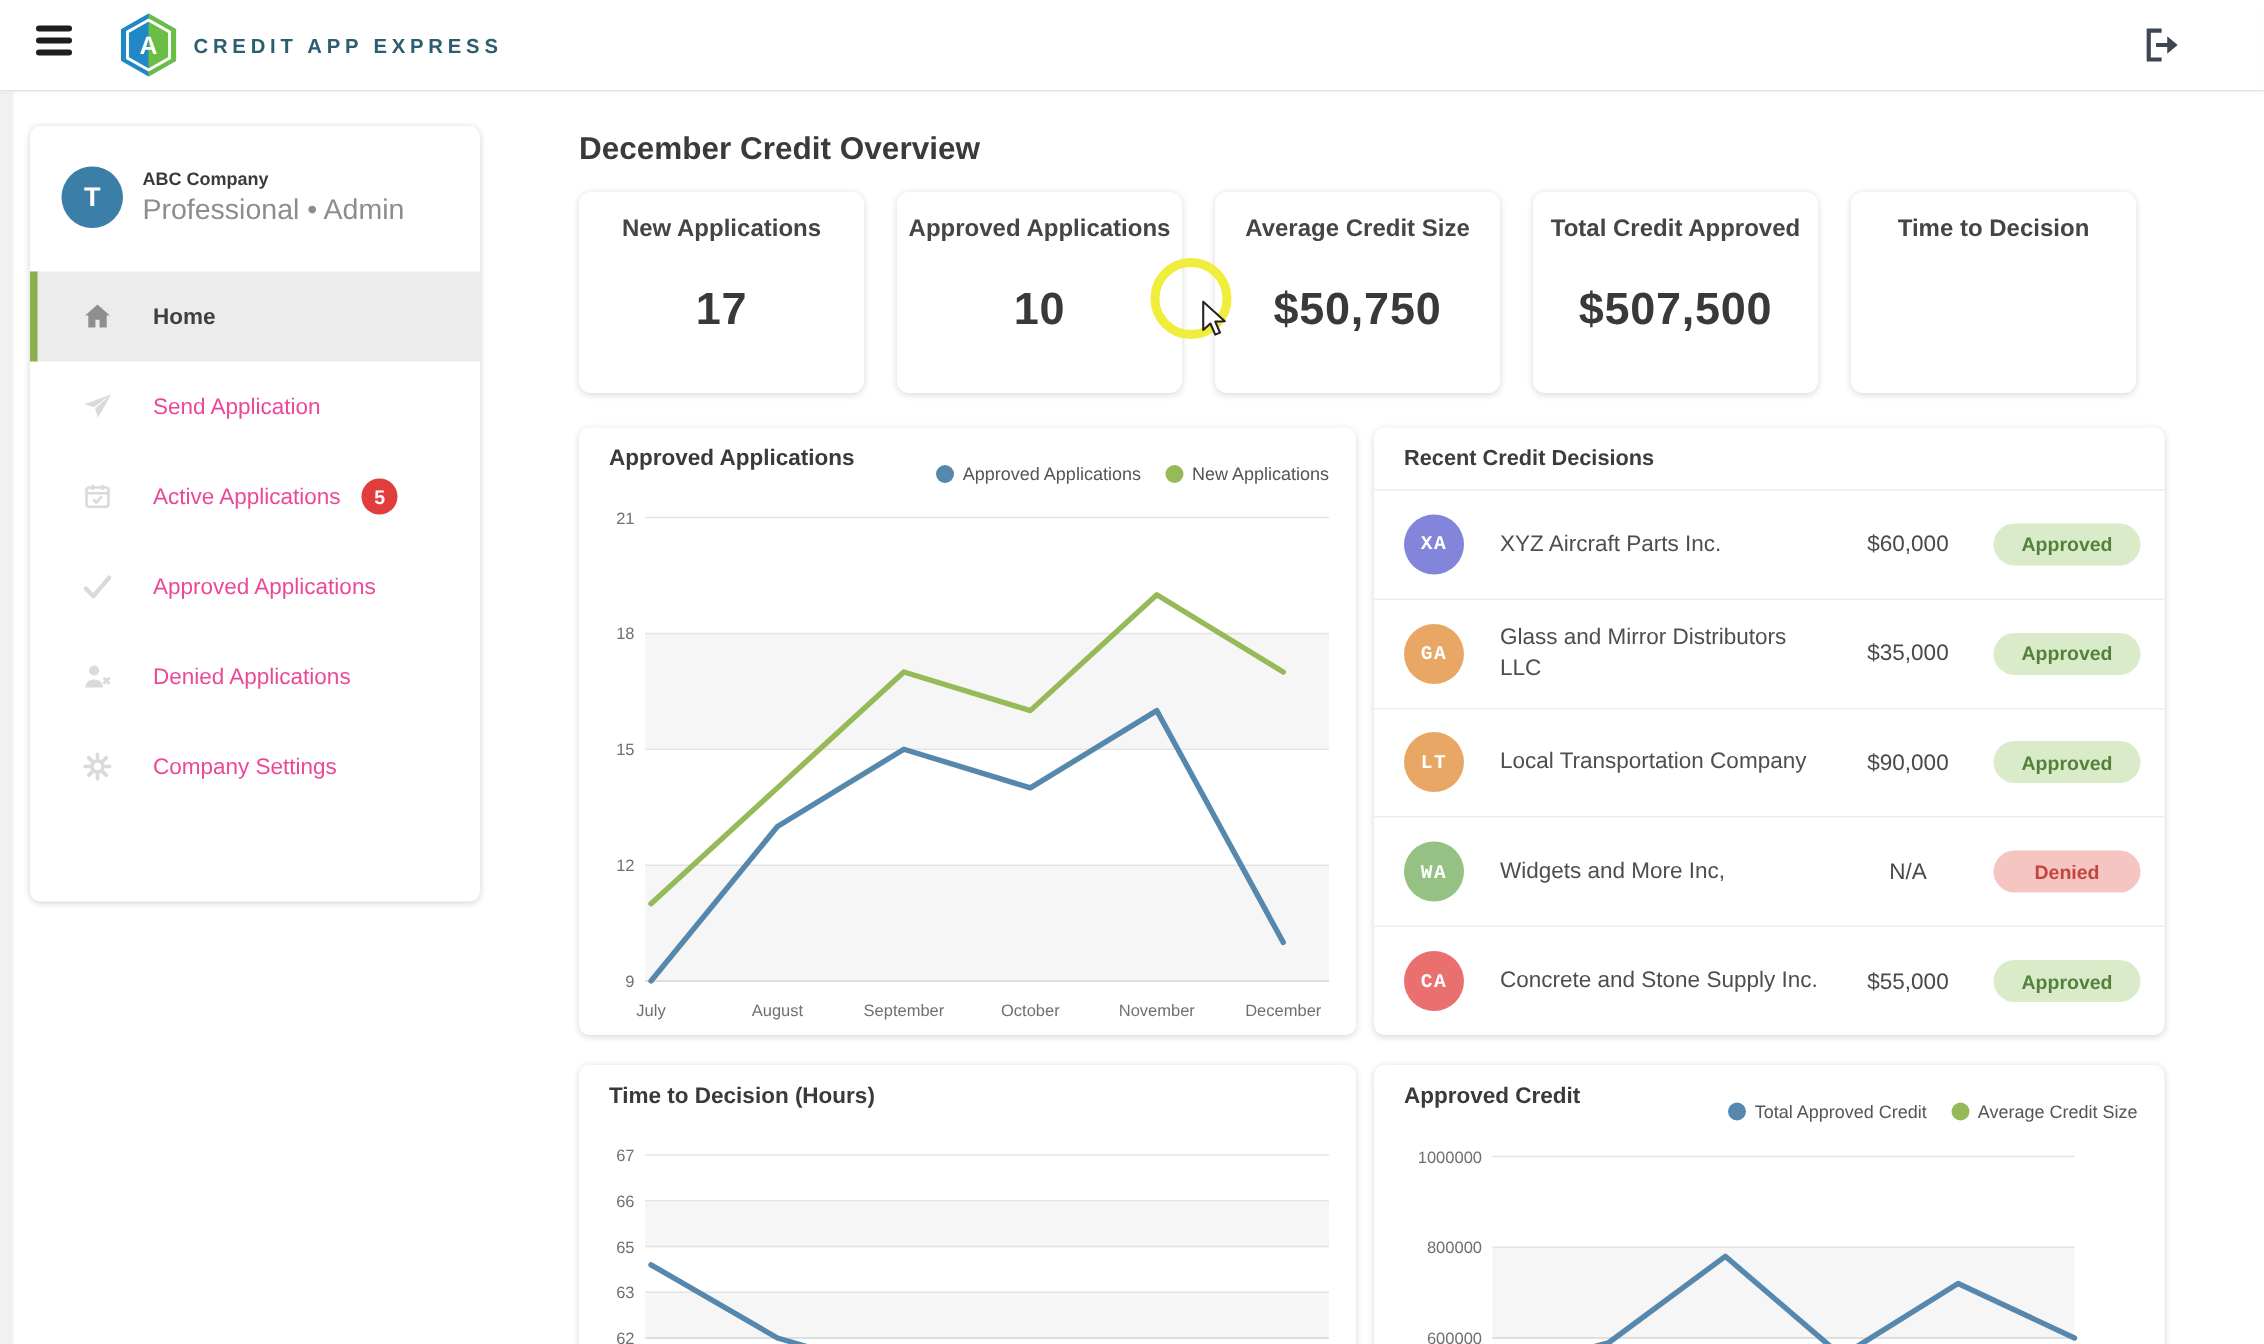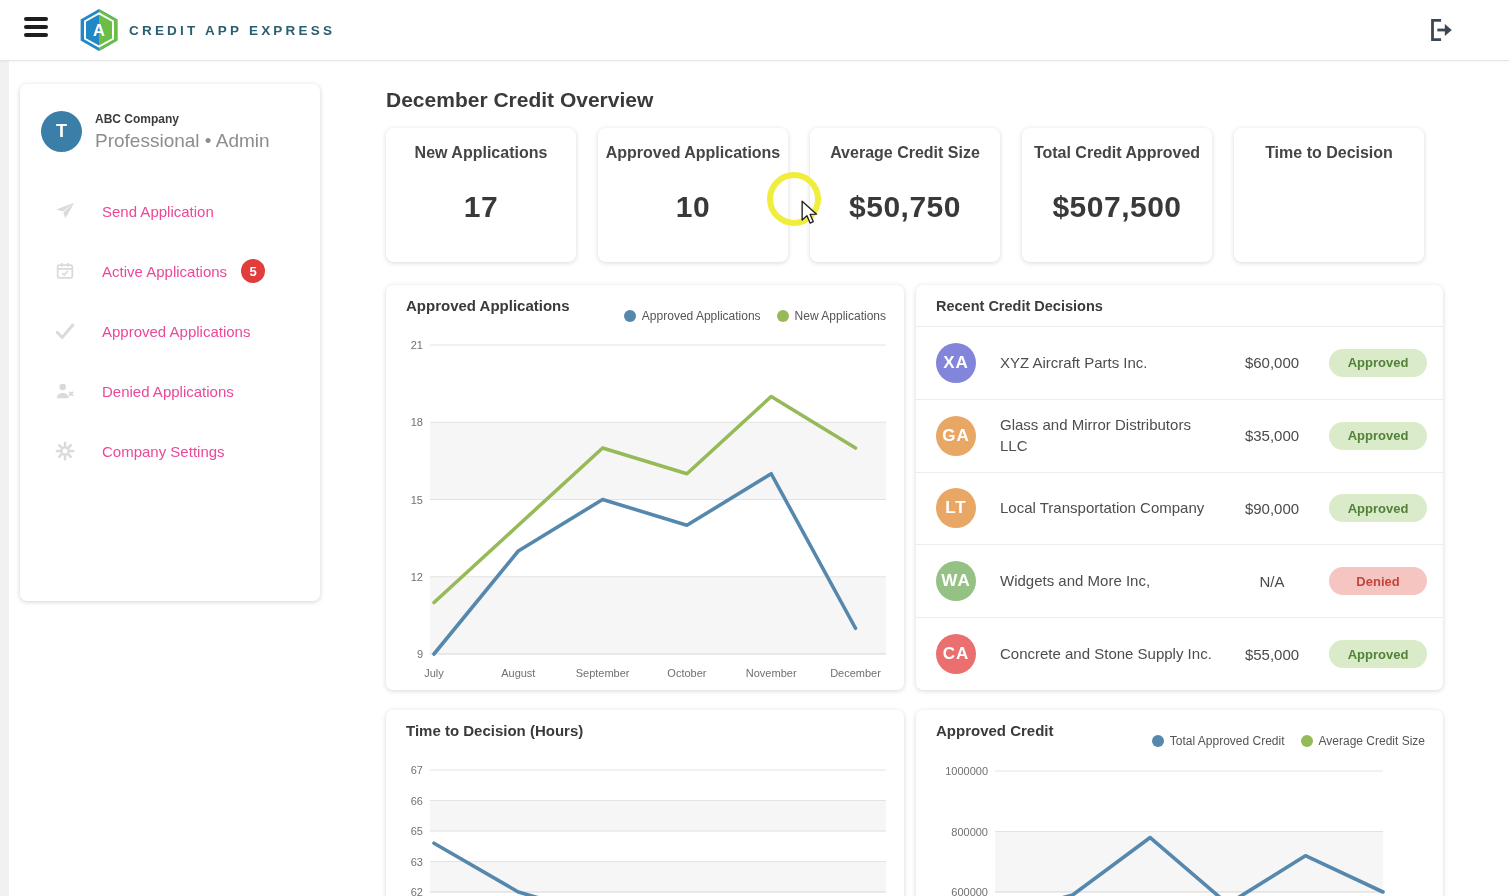--- a/index.html
+++ b/index.html
@@ -56,22 +56,22 @@
   .legend-item { display:flex; align-items:center; gap:6px; font-size:12px; color:#555; cursor:pointer; }
   .legend-dot { width:12px; height:12px; border-radius:50%; display:inline-block; }
   .chart-svg { position:absolute; left:0; top:0; }
 
   
   .dec-head { height:42px; border-bottom:1px solid #ececec; position:relative; }
   .dec-title { position:absolute; left:20px; top:13px; font-size:14.5px; font-weight:bold; color:#3c3c3c; }
   .dec-rows { display:flex; flex-direction:column; height:363px; }
   .dec-row { flex:1; display:flex; align-items:center; border-bottom:1px solid #ededed; padding-left:20px; cursor:pointer; }
   .dec-row:last-child { border-bottom:none; }
-  .dec-avatar { width:40px; height:40px; border-radius:50%; color:#fff; font-size:17px; font-weight:bold;
-                display:flex; align-items:center; justify-content:center; letter-spacing:1px; flex:none; }
+  .dec-avatar { width:40px; height:40px; border-radius:50%; color:#fff; font-size:13px; font-weight:bold;
+                display:flex; align-items:center; justify-content:center; letter-spacing:1px; flex:none;font-family:Liberation Mono, monospace; }
   .dec-name { margin-left:24px; width:218px; font-size:15px; color:#4e4e4e; line-height:1.35; }
   .dec-amount { width:108px; text-align:center; font-size:15px; color:#4a4a4a; }
   .dec-pill { margin-left:auto; margin-right:16px; width:98px; height:28px; border-radius:14px;
               font-size:13px; font-weight:bold; display:flex; align-items:center; justify-content:center; }
   .pill-approved { background:#d9ebc9; color:#53813a; }
   .pill-denied   { background:#f4c5c1; color:#c4453c; }
 
   
   .ring { position:absolute; left:767px; top:172px; width:54px; height:54px; border:6px solid #f0ed3c;
           border-radius:50%; z-index:30; }
@@ -110,20 +110,28 @@
 
   <div class="side-card">
     <div class="profile">
       <div class="avatar">T</div>
       <div class="profile-info">
         <div class="company-name">ABC Company</div>
         <div class="plan">Professional • Admin</div>
       </div>
     </div>
     <div class="nav" id="nav-list">
+        <div class="nav-item active">
+    <span class="nav-icon">
+            <svg width="22" height="22" viewBox="0 0 24 24">
+              <path d="M12 3.2 3 11.2h2.3v8.8h5.2v-5.7h3v5.7h5.2v-8.8H21z" fill="#8f8f8f"></path>
+            </svg>
+          </span>
+    <span class="nav-label">Home</span>
+  </div>
         <div class="nav-item">
     <span class="nav-icon">
             <svg width="22" height="22" viewBox="0 0 24 24">
               <path d="M22 3 2.5 10.3l7 2.3L22 3zM10.3 13.4l1.9 6.6 3-4.6L22 3 10.3 13.4z" fill="#dadada"></path>
             </svg>
           </span>
     <span class="nav-label">Send Application</span>
   </div>
         <div class="nav-item">
     <span class="nav-icon">

